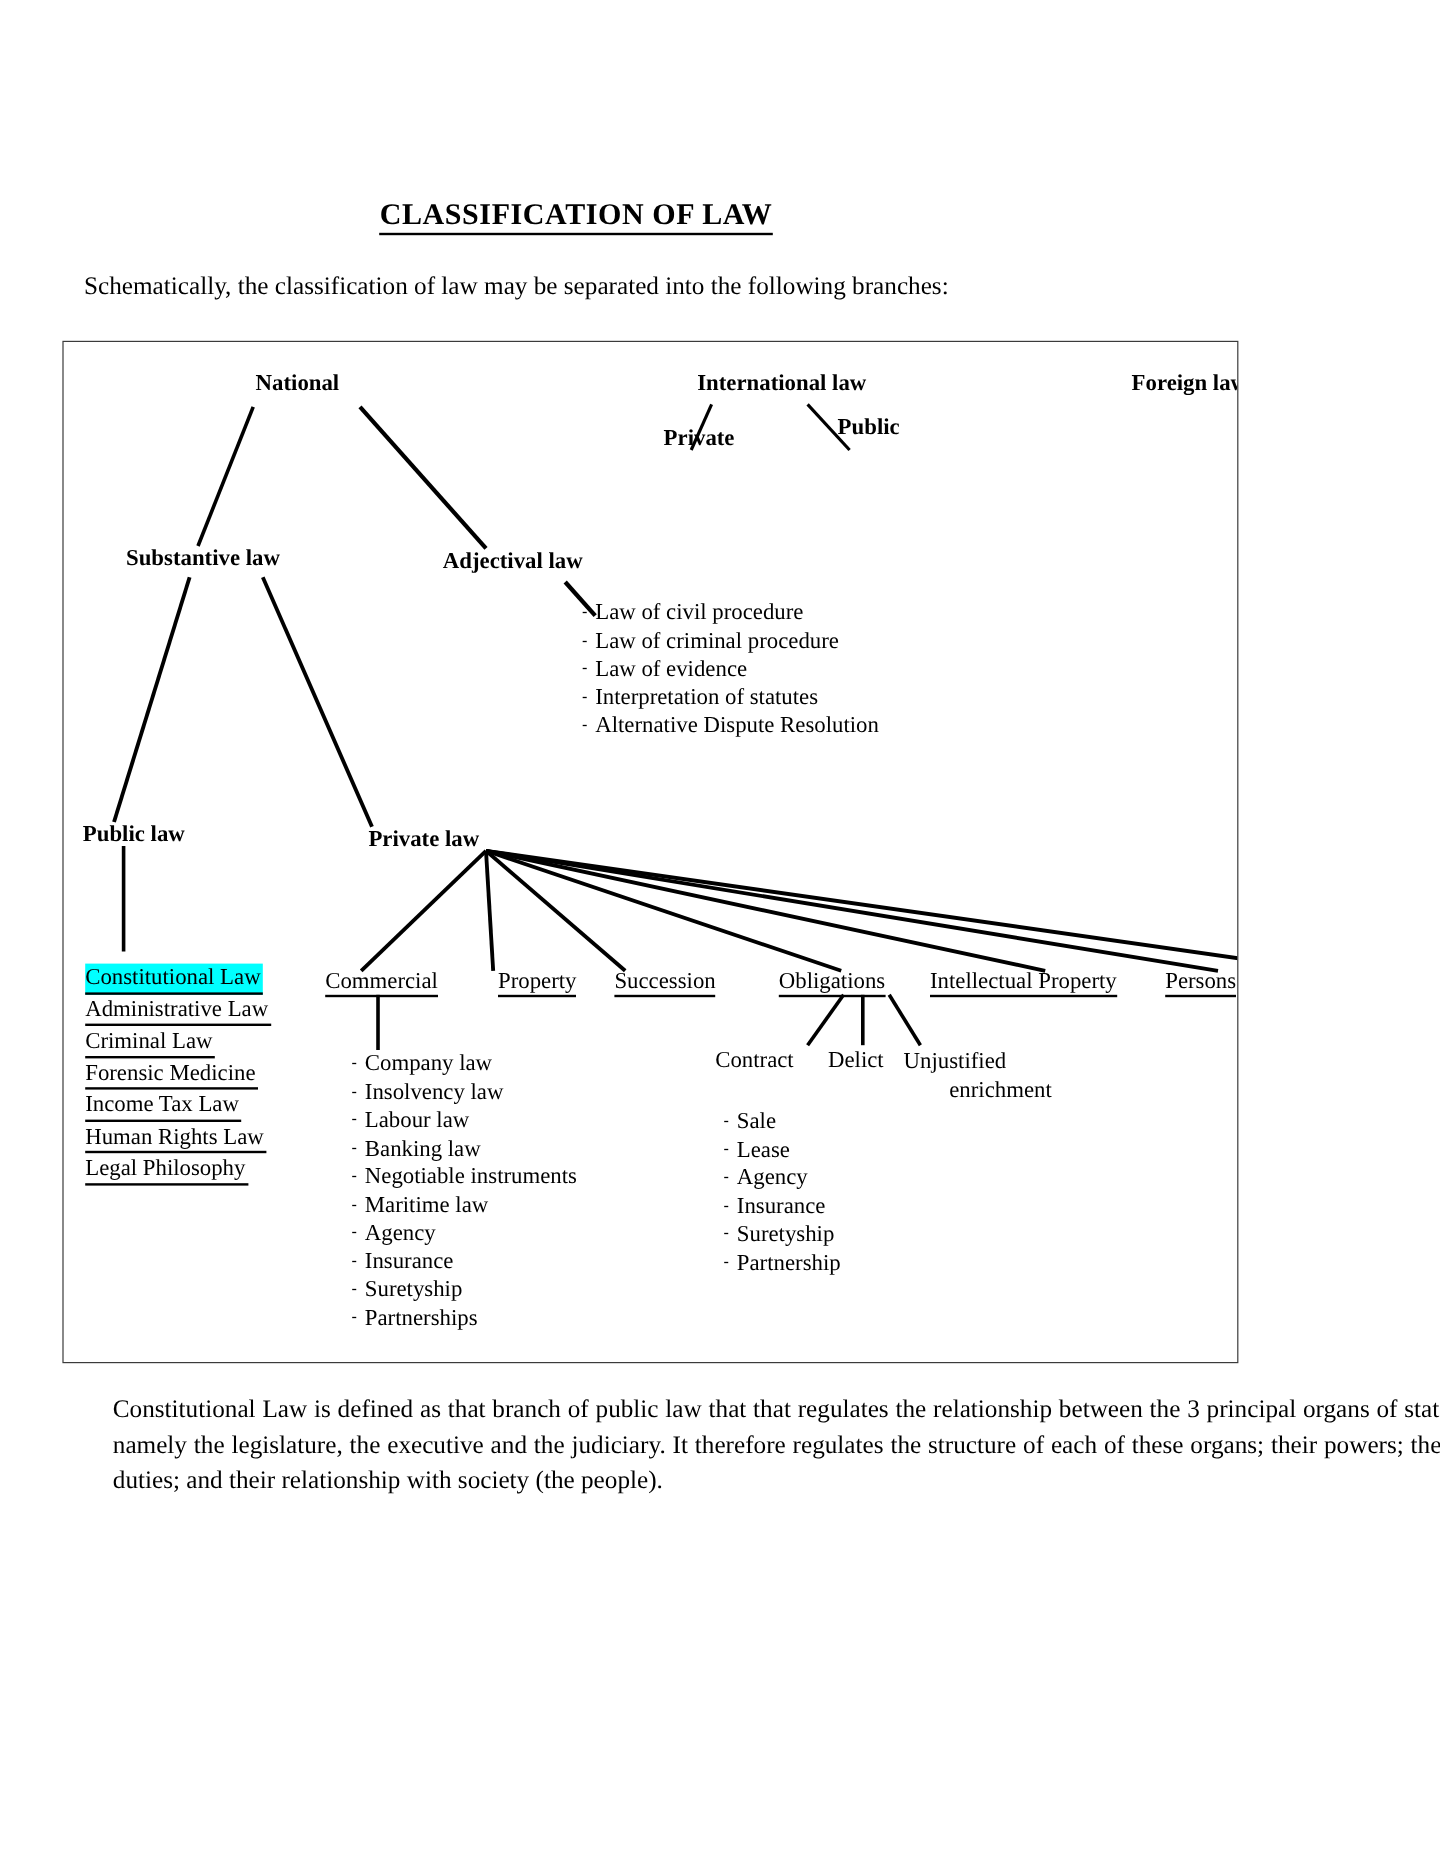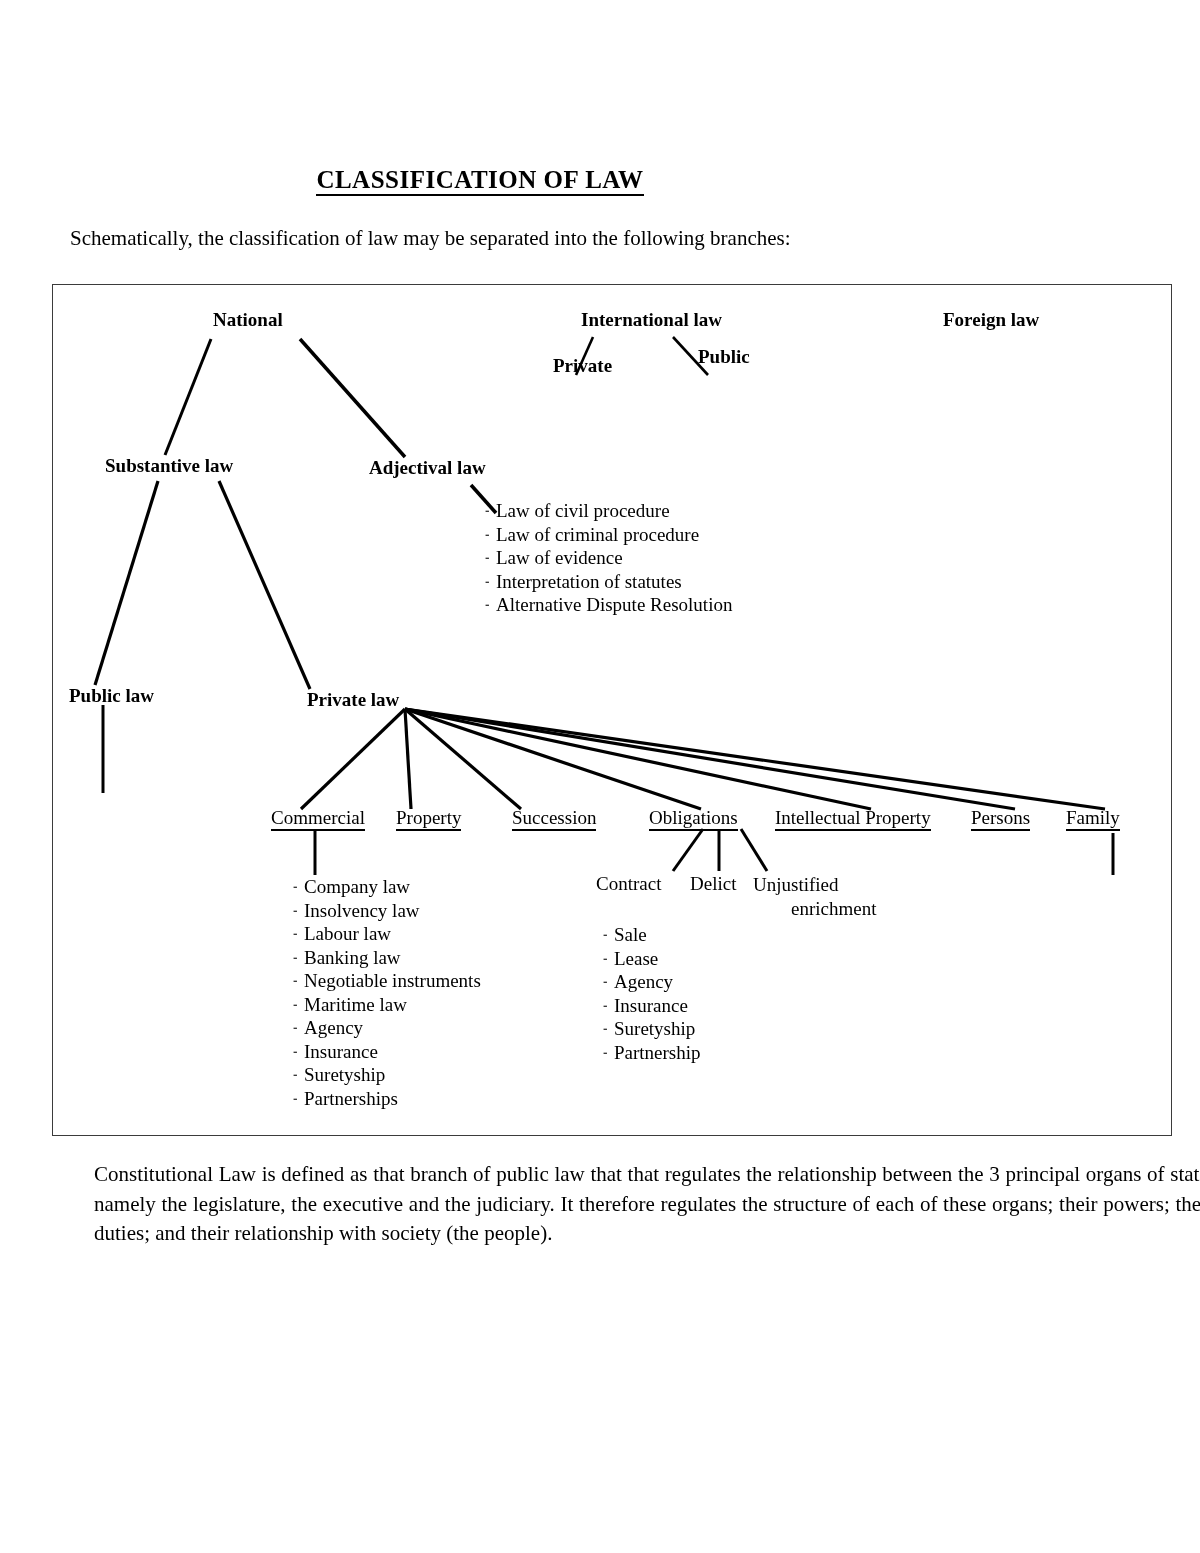--- a/index.html
+++ b/index.html
@@ -43,21 +43,21 @@
     width: 1100px;
     font-size: 21px;
     line-height: 28px;
   }
 
   
   #diagram {
     position: absolute;
     left: 52px;
     top: 284px;
-    width: 1120px;
+    width: 980px;
     height: 852px;
     border: 1px solid #3b3b3b;
     box-sizing: border-box;
     overflow: hidden;
   }
   #edges {
     position: absolute;
     left: 0;
     top: 0;
     width: 1120px;
@@ -194,23 +194,32 @@
       <div><span class="tick">‫⁃</span><span>Law of civil procedure</span></div>
       <div><span class="tick">⁃</span><span>Law of criminal procedure</span></div>
       <div><span class="tick">⁃</span><span>Law of evidence</span></div>
       <div><span class="tick">⁃</span><span>Interpretation of statutes</span></div>
       <div><span class="tick">⁃</span><span>Alternative Dispute Resolution</span></div>
     </div>
 
     <div class="node" style="left:16px; top:400px;">Public law</div>
     <div class="node" style="left:254px; top:404px;">Private law</div>
 
+    <div class="ul-list" style="left:18px; top:518px;">
+      <div class="hl">Constitutional Law</div>
+      <div>Administrative Law</div>
+      <div>Criminal Law</div>
+      <div>Forensic Medicine</div>
+      <div>Income Tax Law</div>
+      <div>Human Rights Law</div>
+      <div>Legal Philosophy</div>
+    </div>
 
     <div class="branch-head" style="left:218px; top:522px;">Commercial</div>
-    <div class="branch-head" style="left:343px; top:522px;">Property</div>
+    <div class="branch-head" style="left:362px; top:522px;">Property</div>
     <div class="branch-head" style="left:459px; top:522px;">Succession</div>
     <div class="branch-head" style="left:596px; top:522px;">Obligations</div>
     <div class="branch-head" style="left:722px; top:522px;">Intellectual Property</div>
     <div class="branch-head" style="left:918px; top:522px;">Persons</div>
     <div class="branch-head" style="left:1013px; top:522px;">Family</div>
 
     <div class="sublist" style="left:240px; top:590px;">
       <div><span class="tick">⁃</span><span>Company law</span></div>
       <div><span class="tick">⁃</span><span>Insolvency law</span></div>
       <div><span class="tick">⁃</span><span>Labour law</span></div>

